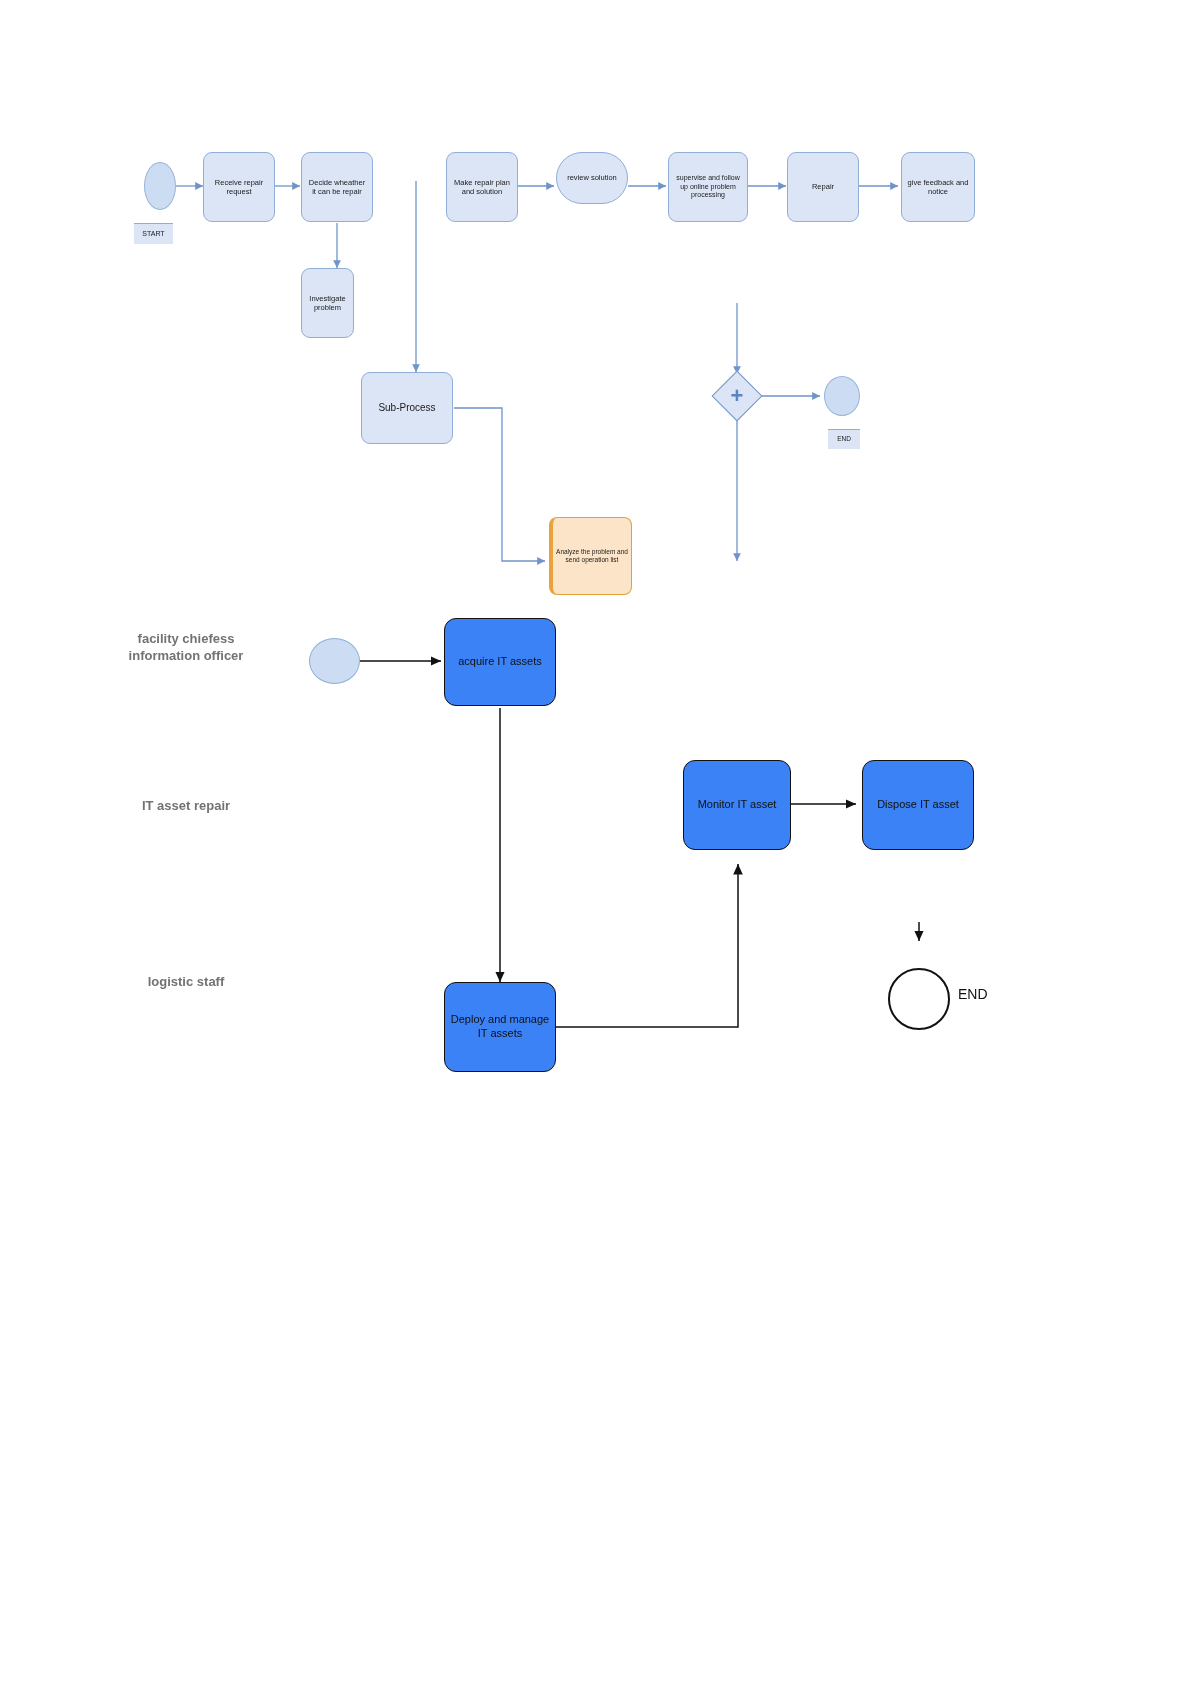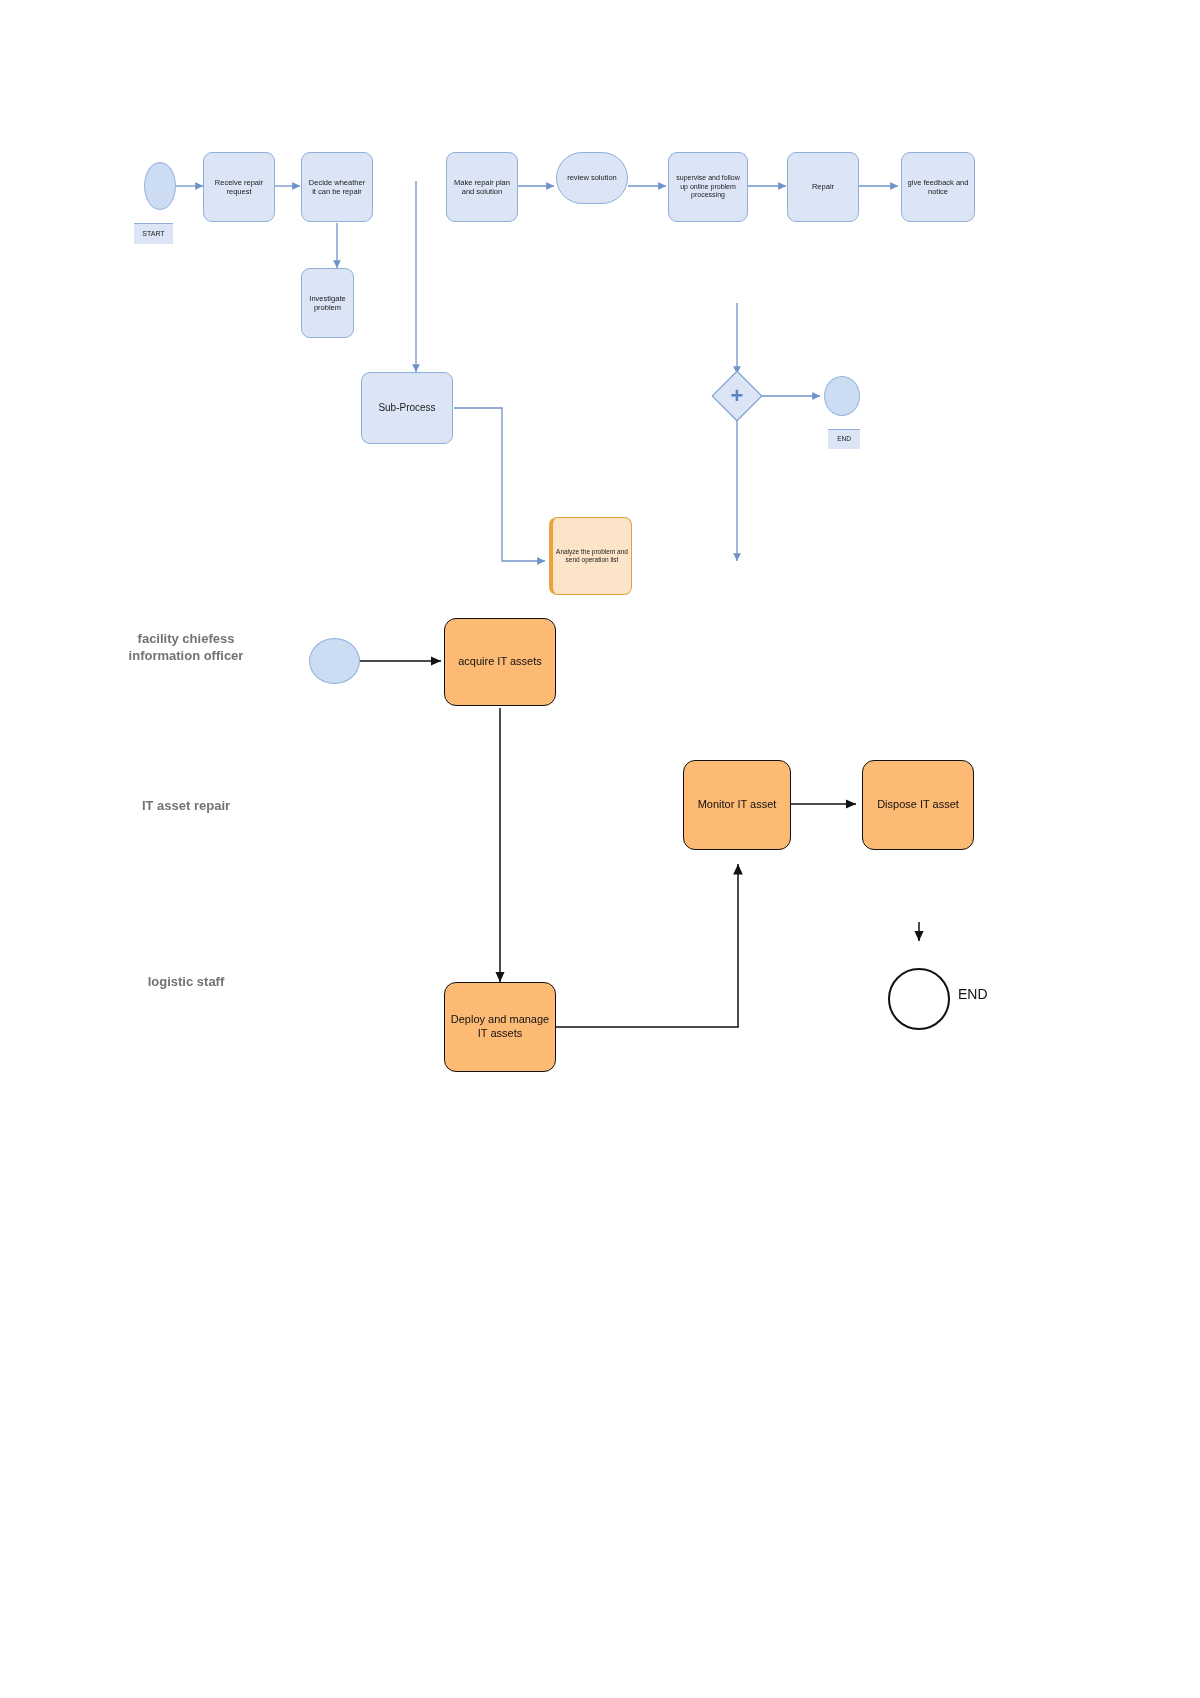--- a/index.html
+++ b/index.html
@@ -26,21 +26,21 @@
     background:#dbe5f5;border-top:1px solid #8faed8;
     display:flex;align-items:center;justify-content:center;
   }
   
   .task-orange{
     background:#fce4c8;border:1px solid #e0a23c;border-left:4px solid #e8a33d;
     border-radius:8px;color:#1b1b1b;
   }
   
   .task-white{
-    background:#fdba74;border:1px solid #111111;border-radius:12px;color:#111;
+    background:#3b82f6;border:1px solid #111111;border-radius:12px;color:#111;
   }
   
   .lane-title{
     position:absolute;font-weight:bold;text-align:center;color:#737373;
     line-height:1.3;
   }
   
   .ev-black{
     position:absolute;border:2.5px solid #111;border-radius:50%;background:#fff;
   }

